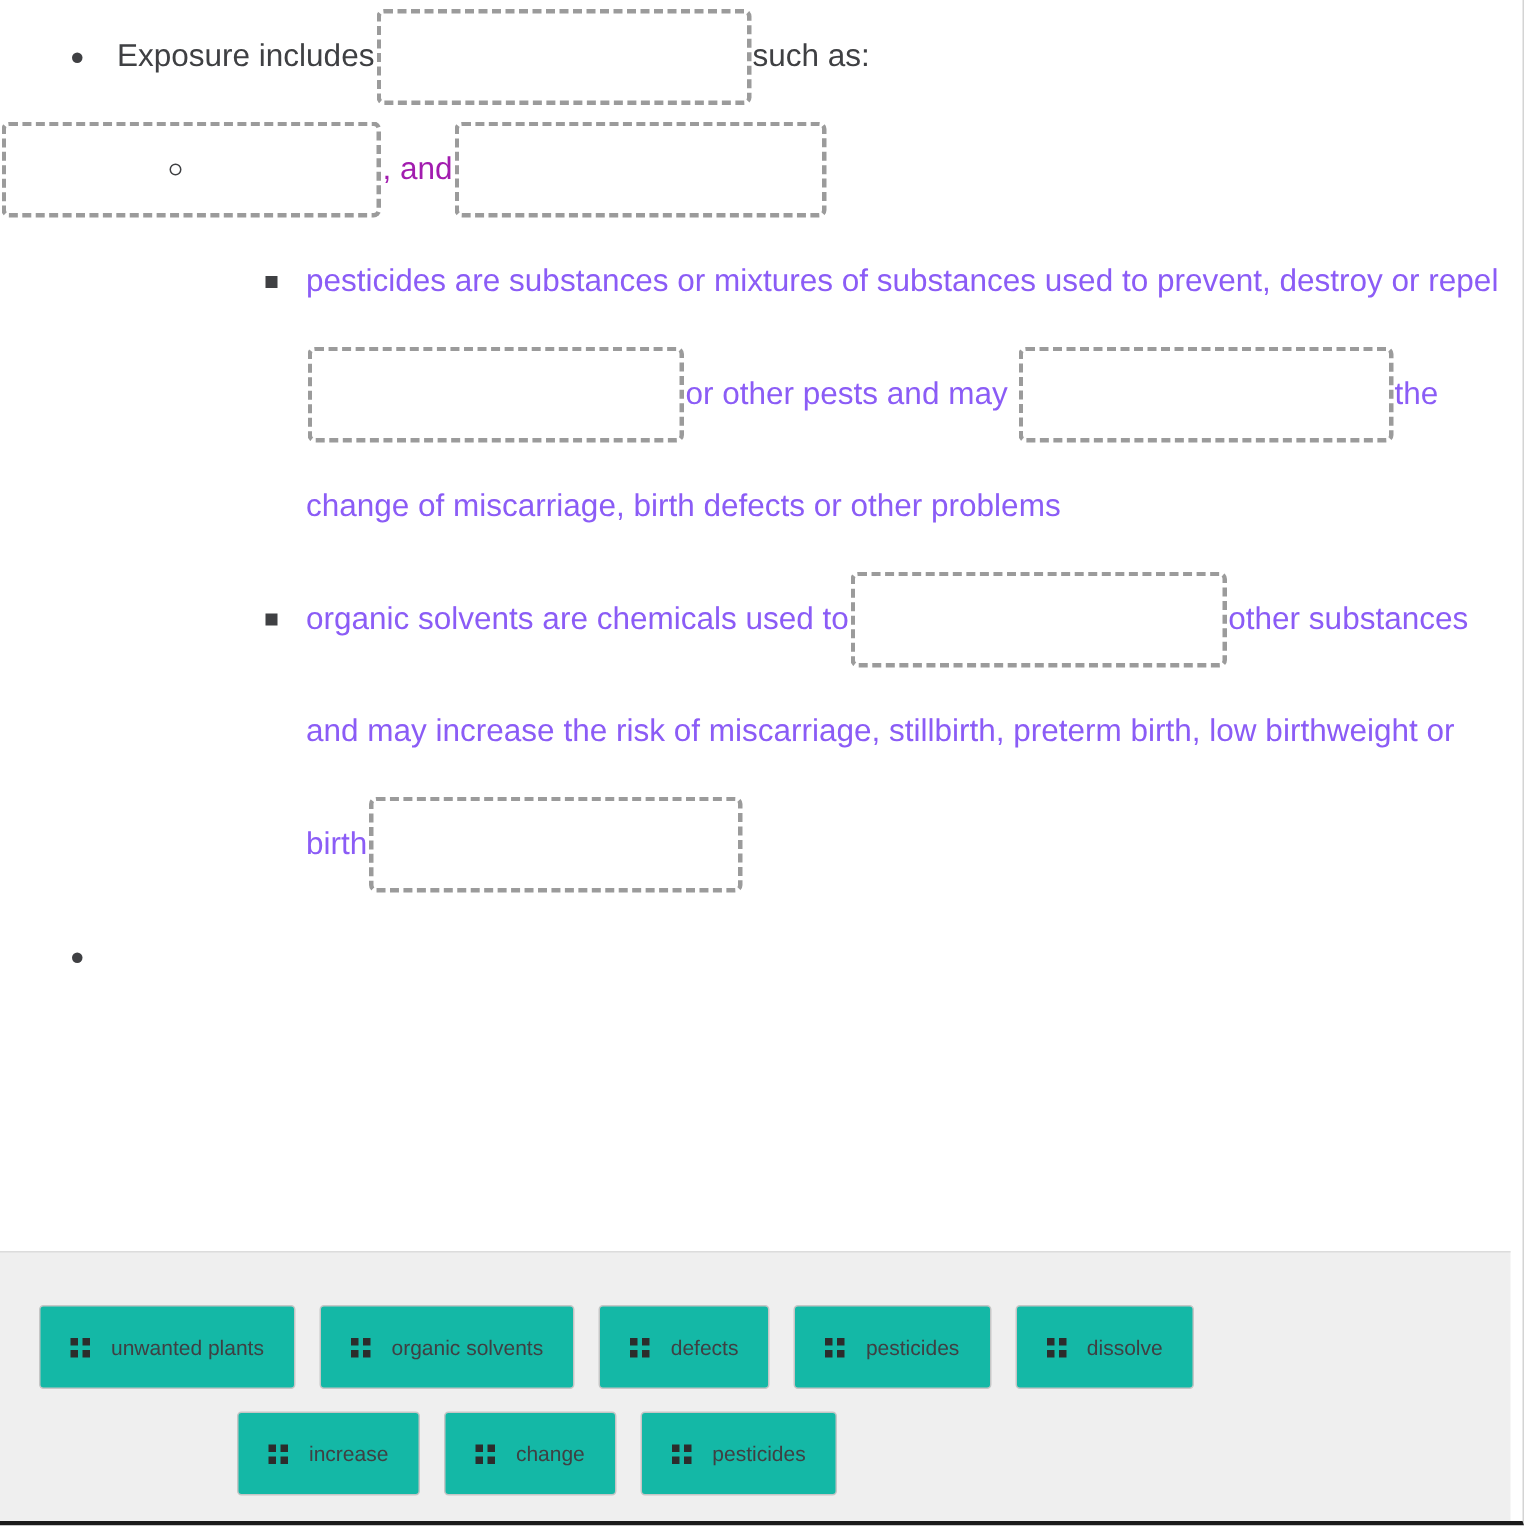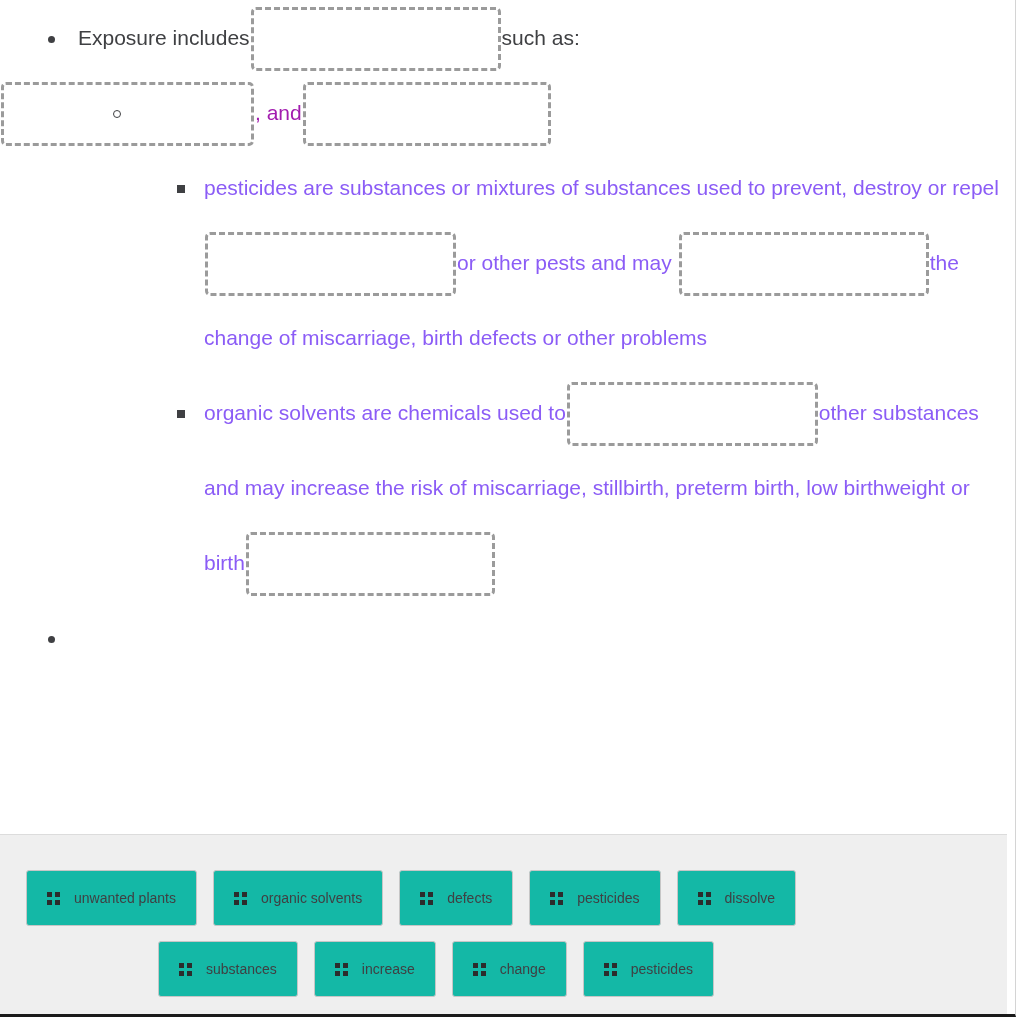--- a/index.html
+++ b/index.html
@@ -256,29 +256,20 @@
     </div>
 
     <div class="bank-row row2">
       <div class="chip">
         <span class="grip">
             <i></i>
             <i></i>
             <i></i>
             <i></i>
           </span>
-        <span class="chip-label">substances</span>
-      </div>
-      <div class="chip">
-        <span class="grip">
-            <i></i>
-            <i></i>
-            <i></i>
-            <i></i>
-          </span>
         <span class="chip-label">increase</span>
       </div>
       <div class="chip">
         <span class="grip">
             <i></i>
             <i></i>
             <i></i>
             <i></i>
           </span>
         <span class="chip-label">change</span>

